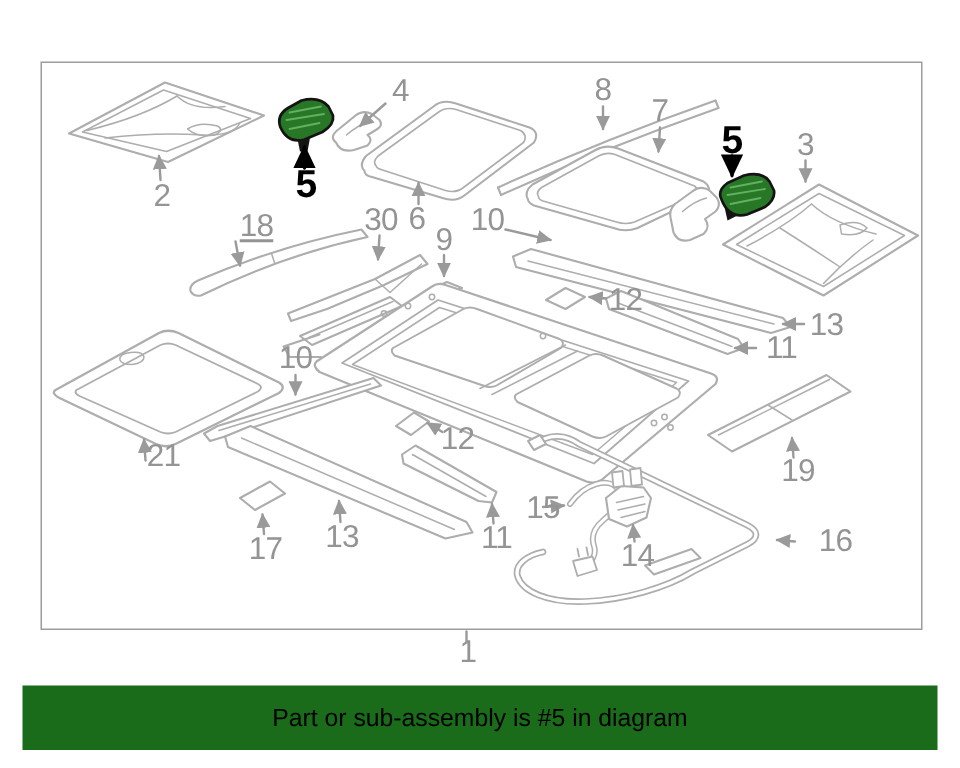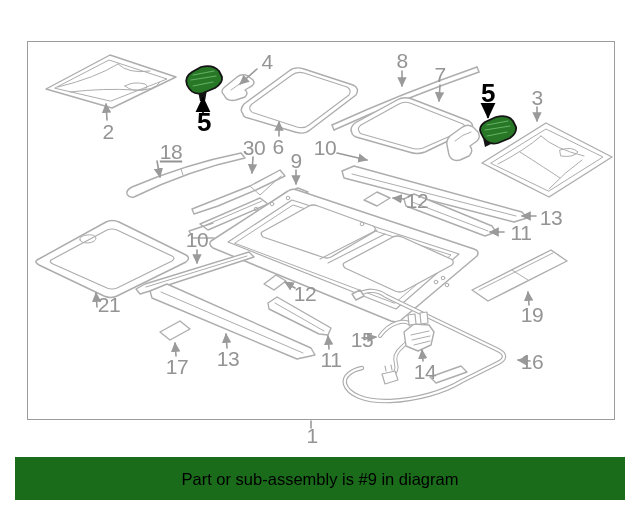--- a/index.html
+++ b/index.html
@@ -246,22 +246,22 @@
       <div class="callout" style="left: 551px; top: 217px;">13</div>
       <div class="callout" style="left: 521px; top: 232px;">11</div>
       <div class="callout" style="left: 197px; top: 239px;">10</div>
       <div class="callout" style="left: 305px; top: 293px;">12</div>
       <div class="callout" style="left: 99px; top: 304px; margin-left: 10px;">21</div>
       <div class="callout" style="left: 177px; top: 366px;">17</div>
       <div class="callout" style="left: 228px; top: 358px;">13</div>
       <div class="callout" style="left: 331px; top: 359px;">11</div>
       <div class="callout" style="left: 362px; top: 339px;">15</div>
       <div class="callout" style="left: 425px; top: 371px;">14</div>
-      <div class="callout" style="left: 532px; top: 361px;">16</div>
+      <div class="callout" style="left: 557px; top: 361px;">16</div>
       <div class="callout" style="left: 532px; top: 314px;">19</div>
       <div class="callout" style="left: 312px; top: 435px;">1</div>
     </div>
 
   <div class="banner" style="background: rgb(26, 107, 26);">
-    <div>Part or sub-assembly is #9 in diagram</div>
+    <div>Part or sub-assembly is #5 in diagram</div>
   </div>
 
 </div>
 
 </body></html>

